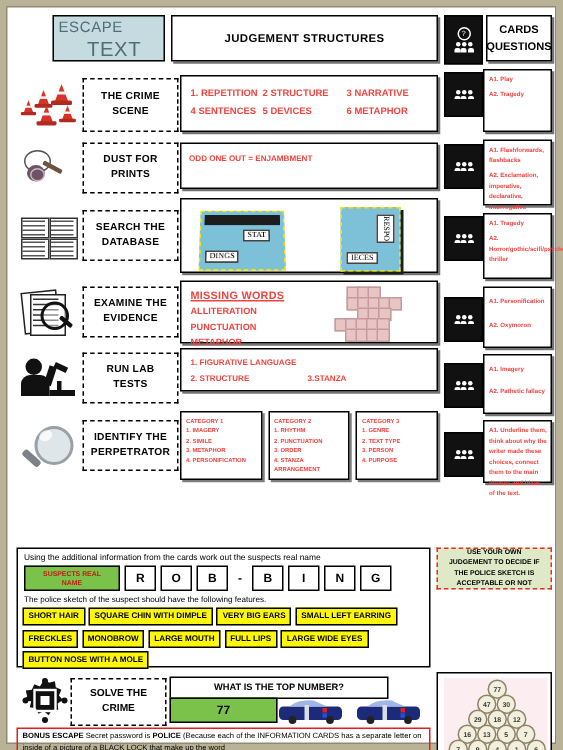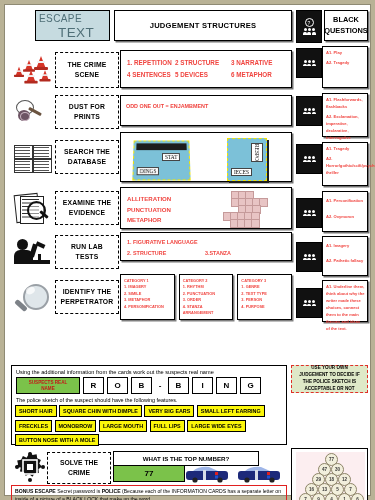--- a/index.html
+++ b/index.html
@@ -149,21 +149,21 @@
       <div class="grp">
             <i style="left:1px;top:0"></i>
             <i style="left:5px;top:0"></i>
             <i style="left:9px;top:0"></i>
             <u style="left:0;top:4px"></u>
             <u style="left:4.5px;top:4px"></u>
             <u style="left:9px;top:4px"></u>
           </div>
     </div>
     <div class="bonusbx bx bx-sh">
-      <div>BLACK</div>
+      <div>CARDS</div>
       <div>QUESTIONS</div>
     </div>
   </div>
 
   <div class="row" style="top:40px;height:44px;">
     <div class="pic" style="top:0;height:44px;">
       <div style="position:relative;width:42px;height:30px;">
         <div class="cone" style="left:2px;top:10px;transform:scale(.72)">
               <b></b>
             </div>
@@ -258,20 +258,21 @@
         <div style="position:absolute;left:13px;top:8px;width:15px;height:15px;border-radius:50%;border:2px solid #111;background:rgba(255,255,255,.45);"></div>
         <div style="position:absolute;left:25px;top:20px;width:10px;height:3px;background:#111;transform:rotate(40deg);border-radius:1px;"></div>
       </div>
     </div>
     <div class="lbl dashed" style="top:5px;height:32px;">
       <div>EXAMINE THE</div>
       <div>EVIDENCE</div>
     </div>
     <div class="ans bx bx-sh" style="top:1px;height:42px;">
       <div style="padding:4px 0 0 6px;">
+        <div style="color:#f0443f;font-size:7.2px;font-weight:bold;text-decoration:underline;letter-spacing:.2px;">MISSING WORDS</div>
         <div style="color:#f0443f;font-size:6.1px;font-weight:bold;line-height:1.75;margin-top:2px;">
           <div>ALLITERATION</div>
           <div>PUNCTUATION</div>
           <div>METAPHOR</div>
         </div>
       </div>
       <div class="cw">
         <span style="left:8px;top:0"></span>
             <span style="left:15px;top:0"></span>
             <span style="left:22px;top:0"></span>

